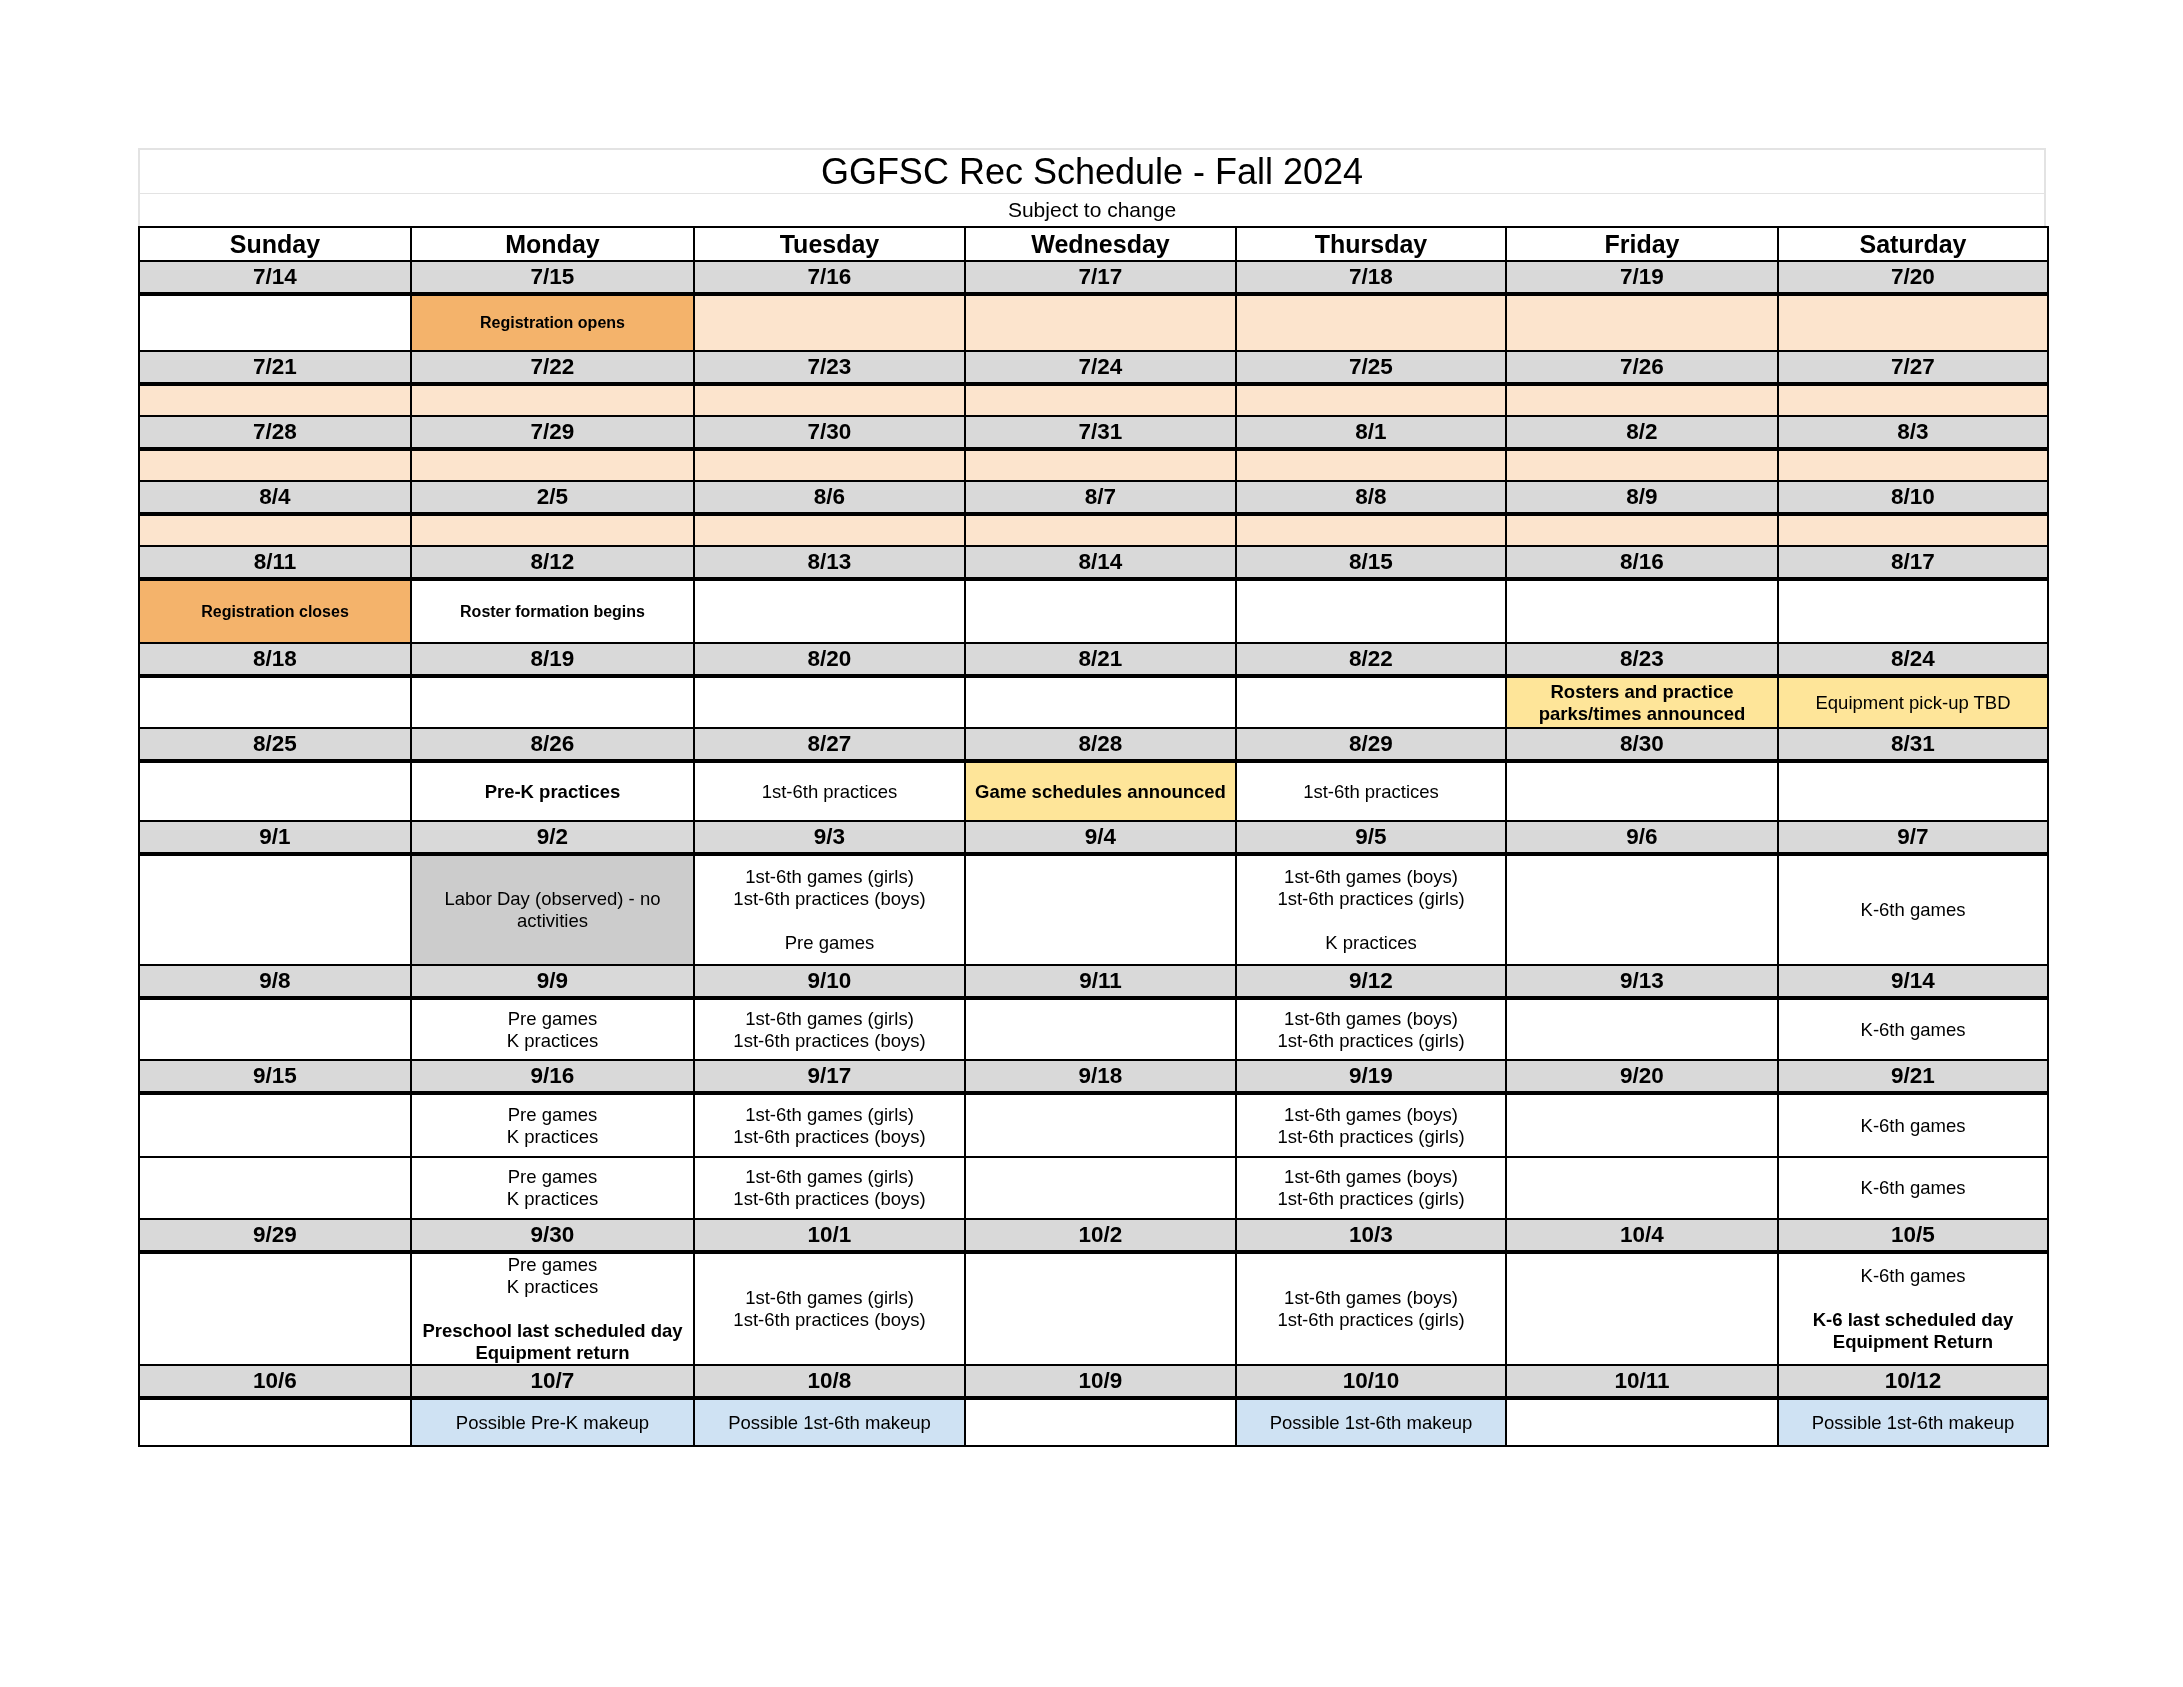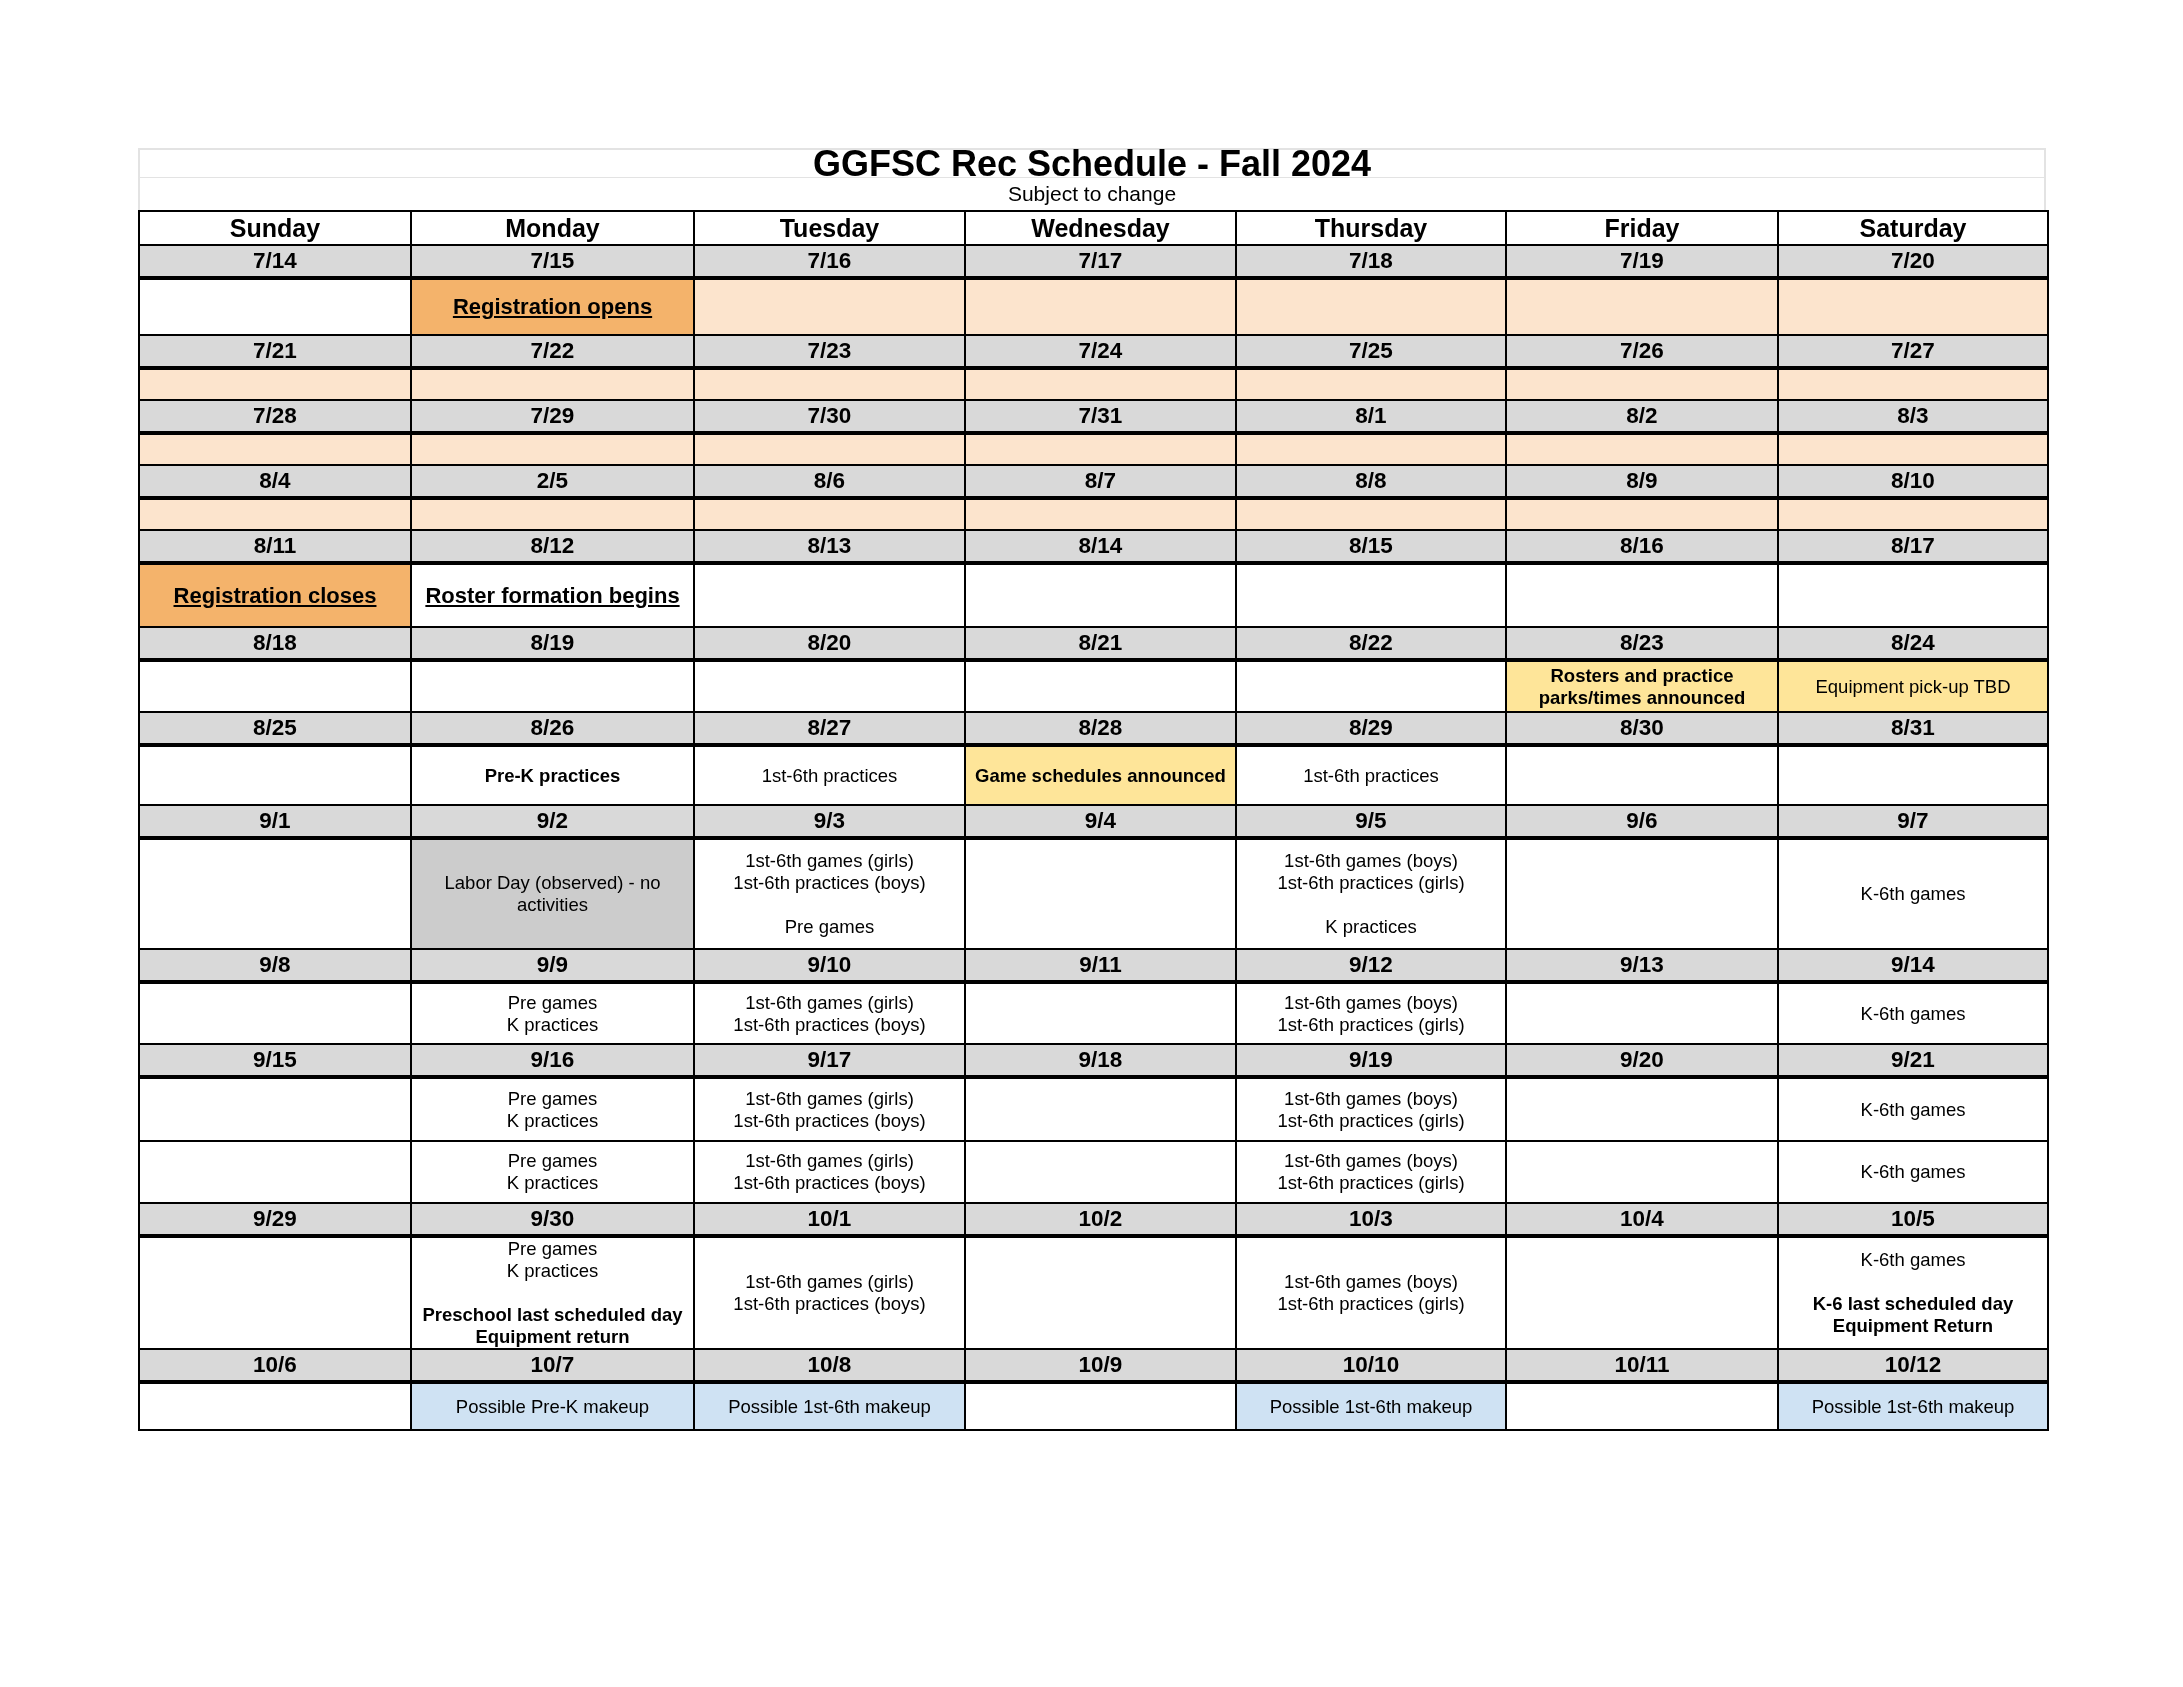--- a/index.html
+++ b/index.html
@@ -1,26 +1,26 @@
 <!DOCTYPE html>
 <html style="font-size:10.6px"><head>
 <meta charset="utf-8">
 <style>
   html, body { margin:0; padding:0; background:#ffffff; }
   body { width:2183px; height:1687px; position:relative; font-family:"Liberation Sans", sans-serif; color:#000; overflow:hidden; }
   .sheet { position:absolute; left:138px; top:148px; width:1908px; }
-  .title-row { height:30px; border:2px solid #e3e3e3; border-bottom:1.3px solid #e3e3e3; display:flex; align-items:center; justify-content:center; font-weight:bold; font-size:36px; box-sizing:border-box; }
+  .title-row { height:46px; border:2px solid #e3e3e3; border-bottom:1.3px solid #e3e3e3; display:flex; align-items:center; justify-content:center; font-weight:normal; font-size:36px; box-sizing:border-box; }
   .subtitle-row { height:32px; border-left:2px solid #e3e3e3; border-right:2px solid #e3e3e3; display:flex; align-items:center; justify-content:center; font-size:21px; box-sizing:border-box; }
   table { border-collapse:collapse; width:1908px; table-layout:fixed; }
   td, th { border:2px solid #000; text-align:center; vertical-align:middle; padding:0 4px; box-sizing:border-box; }
   th { font-size:25px; font-weight:bold; height:34px; background:#fff; }
   tr.date td { background:#d9d9d9; font-weight:bold; font-size:22.5px; height:33px; border-bottom:4px solid #000; }
   td.c { font-size:18.5px; line-height:22px; background:#fff; }
   td.bold { font-weight:bold;margin-left:33px; }
-  td.big { font-size:22px; font-weight:bold;text-decoration:underline; }
+  td.big { font-size:16px; font-weight:bold; }
   .line { display:block; }
   .gap { display:block; height:22px; }
 </style>
 </head>
 <body>
 
 <div class="sheet">
   <div class="title-row">GGFSC Rec Schedule - Fall 2024</div>
   <div class="subtitle-row">Subject to change</div>
   <table>

